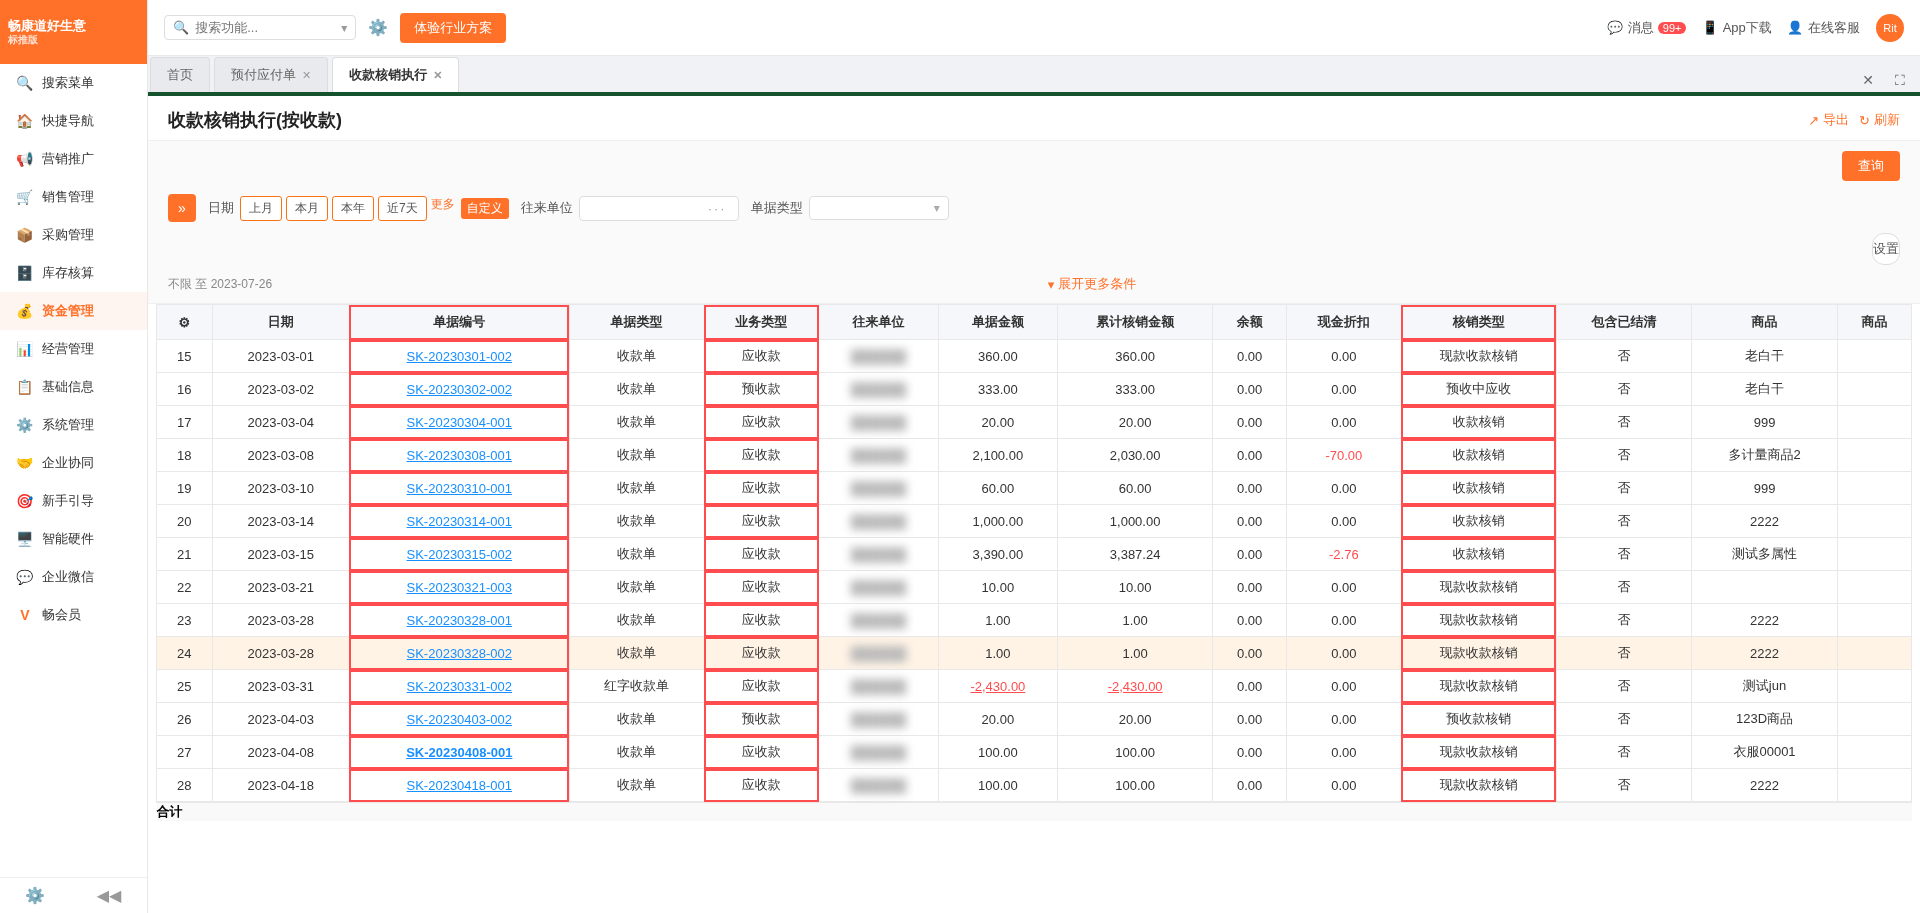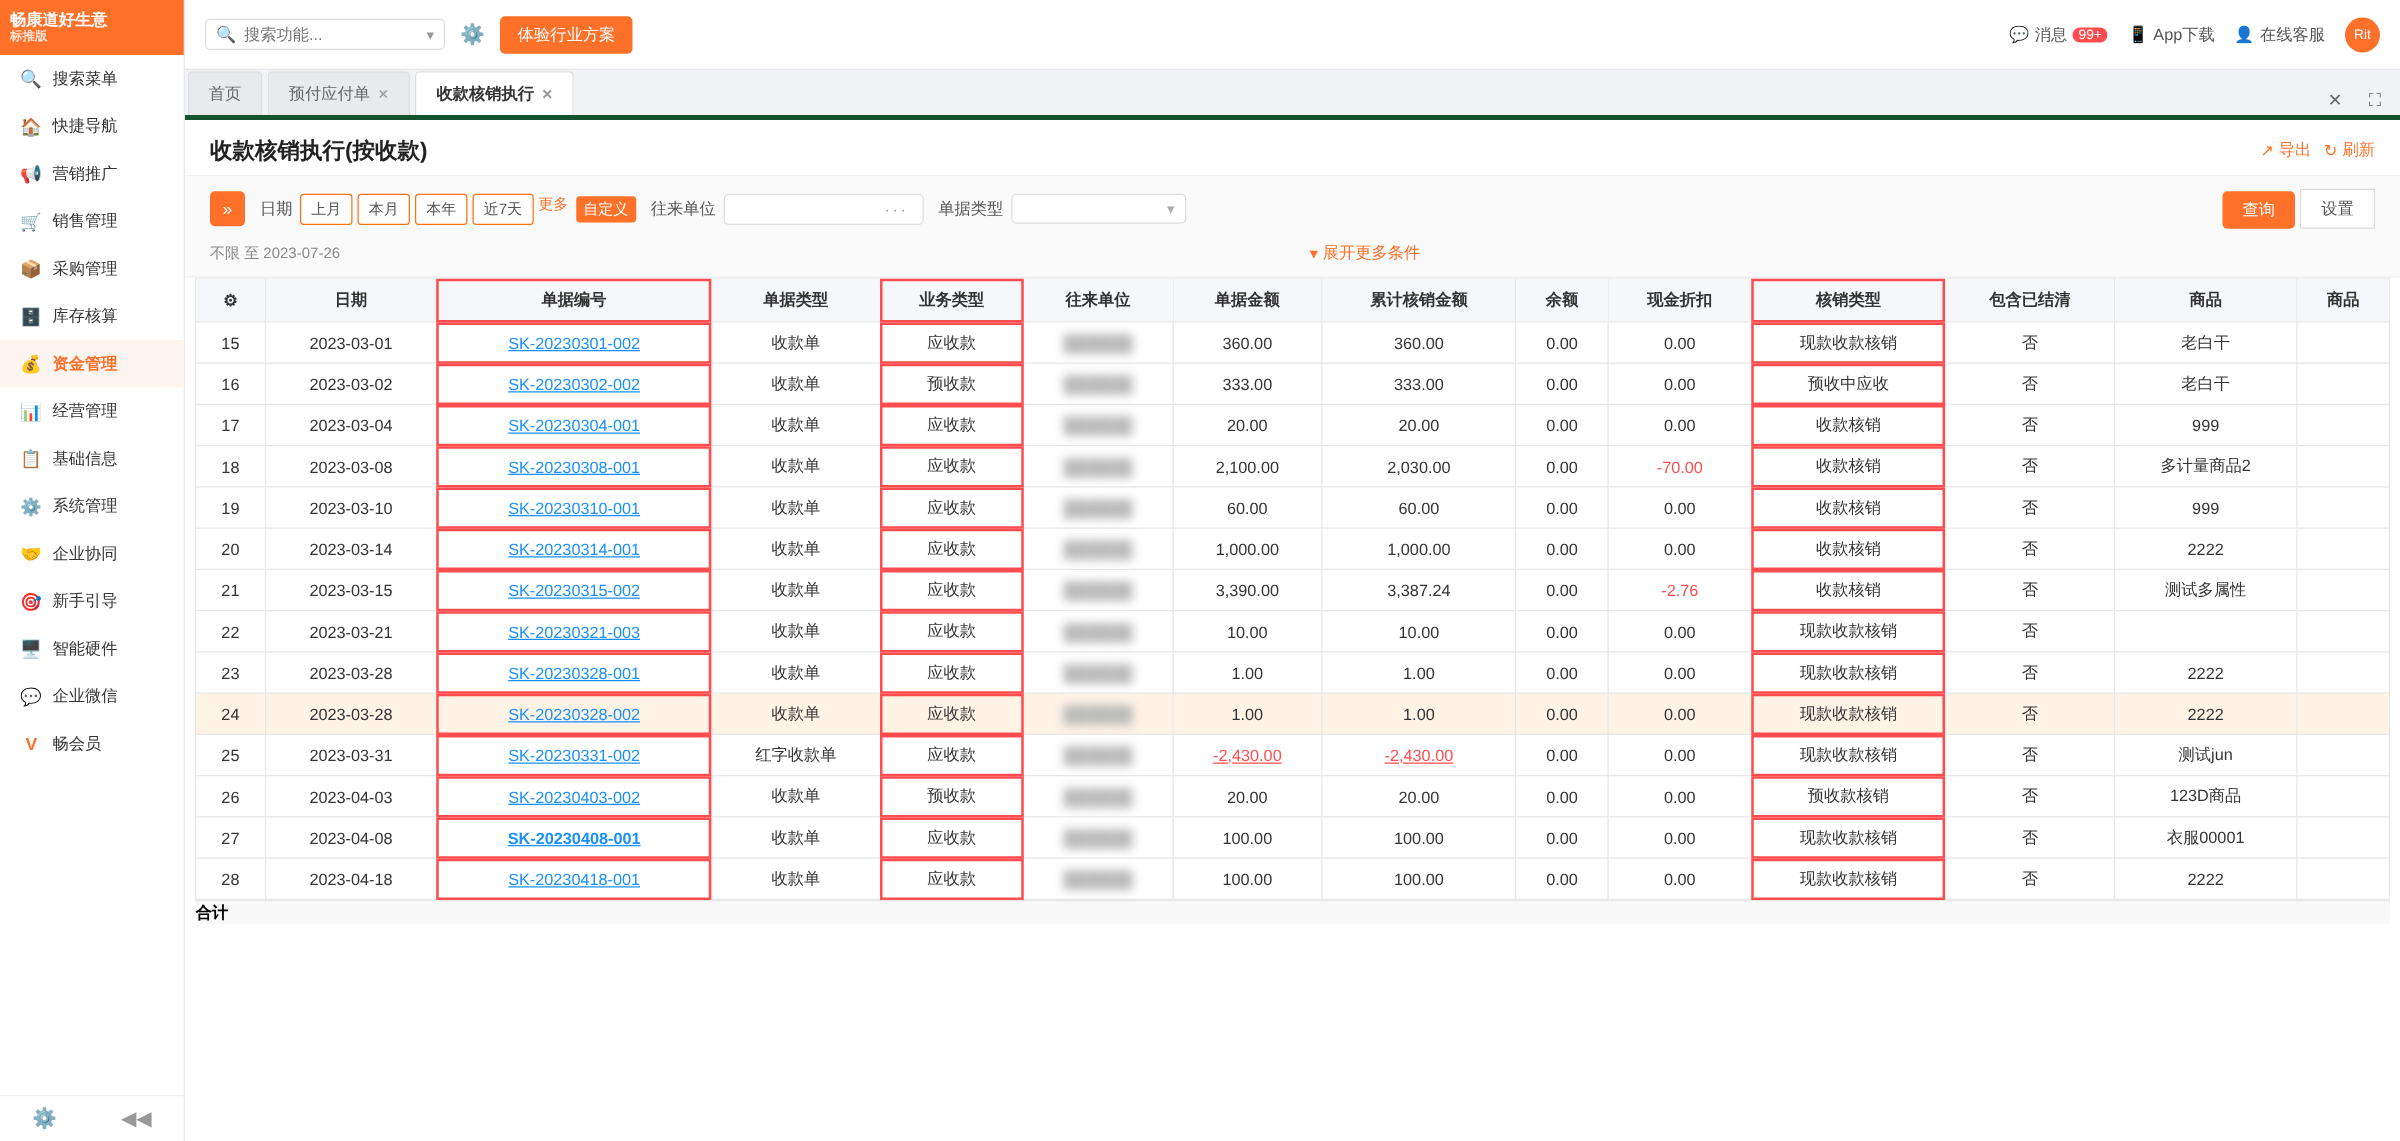--- a/index.html
+++ b/index.html
@@ -1,20 +1,20 @@
 <!DOCTYPE html>
 <html><head>
   <meta charset="utf-8">
   <style>
     * { box-sizing: border-box; margin: 0; padding: 0; }
     body { font-family: 'Microsoft YaHei', Arial, sans-serif; font-size: 13px; background: #f5f5f5; display: flex; height: 913px; overflow: hidden; }
 
     
     .sidebar { width: 148px; background: #fff; border-right: 1px solid #e8e8e8; display: flex; flex-direction: column; flex-shrink: 0; }
-    .sidebar-logo { background: #ff7029; padding: 10px 8px; display: flex; align-items: center; gap: 6px; color: #fff; font-size: 14px; font-weight: bold; height: 44px; }
+    .sidebar-logo { background: #ff7029; padding: 10px 8px; display: flex; align-items: center; gap: 6px; color: #fff; font-size: 14px; font-weight: bold; height: 64px; }
     .sidebar-item { display: flex; align-items: center; gap: 8px; padding: 10px 16px; cursor: pointer; color: #333; font-size: 13px; }
     .sidebar-item.active { background: #fff5f0; color: #ff7029; font-weight: bold; }
     .sidebar-icon { width: 18px; height: 18px; display: flex; align-items: center; justify-content: center; font-size: 14px; flex-shrink: 0; }
     .sidebar-bottom { margin-top: auto; border-top: 1px solid #eee; padding: 8px 0; display: flex; align-items: center; justify-content: space-around; }
     .sidebar-bottom-btn { cursor: pointer; color: #999; font-size: 16px; }
 
     
     .main { flex: 1; display: flex; flex-direction: column; overflow: hidden; }
 
     
@@ -58,21 +58,21 @@
     .filter-date-more { color: #ff7029; cursor: pointer; font-size: 12px; }
     .filter-custom-badge { background: #ff7029; color: #fff; padding: 2px 6px; border-radius: 3px; font-size: 12px; cursor: pointer; }
     .filter-date-range { color: #888; font-size: 12px; }
     .filter-input-wrap { display: flex; align-items: center; border: 1px solid #ddd; border-radius: 4px; padding: 4px 8px; background: #fff; min-width: 160px; }
     .filter-input { border: none; outline: none; font-size: 13px; color: #999; background: transparent; width: 120px; }
     .filter-dots { color: #999; letter-spacing: 2px; cursor: pointer; }
     .filter-select-wrap { display: flex; align-items: center; border: 1px solid #ddd; border-radius: 4px; padding: 4px 8px; background: #fff; min-width: 140px; }
     .filter-select-label { flex: 1; color: #999; font-size: 13px; }
     .filter-select-arrow { color: #aaa; font-size: 12px; }
     .filter-query-btn { background: #ff7029; color: #fff; border: none; border-radius: 4px; padding: 6px 16px; font-size: 13px; cursor: pointer; }
-    .filter-setting-btn { border: 1px solid #ddd; background: #fff; border-radius: 0; padding: 6px 16px; font-size: 13px; cursor: pointer; color: #555; }
+    .filter-setting-btn { border: 1px solid #ddd; background: #fff; border-radius: 12px; padding: 6px 0; font-size: 13px; cursor: pointer; color: #555; margin-top: 48px; }
     .filter-row2 { margin-top: 10px; }
     .expand-more-btn { display: flex; align-items: center; gap: 4px; color: #ff7029; cursor: pointer; font-size: 13px; }
 
     
     .table-wrapper { flex: 1; overflow: auto; padding: 0 8px; }
     table { width: 100%; border-collapse: collapse; font-size: 13px; }
     thead th { background: #f5f7fa; border: 1px solid #e8e8e8; padding: 8px 10px; color: #333; font-weight: 600; white-space: nowrap; text-align: center; position: sticky; top: 0; z-index: 2; }
     tbody td { border: 1px solid #e8e8e8; padding: 7px 10px; color: #333; white-space: nowrap; text-align: center; }
     tbody tr.highlighted { background: #fff3e6; }
     .link-blue { color: #1890ff; text-decoration: underline; cursor: pointer; }
@@ -259,21 +259,21 @@
         </div>
 
         <div class="filter-group">
           <span class="filter-label">单据类型</span>
           <div class="filter-select-wrap">
             <span class="filter-select-label"></span>
             <span class="filter-select-arrow">▾</span>
           </div>
         </div>
 
-        <div style="margin-left:auto;display:flex;gap:4px;align-items:flex-end;">
+        <div style="margin-left:auto;display:flex;flex-direction:column;gap:4px;align-items:flex-end;">
           <button class="filter-query-btn">查询</button>
           <button class="filter-setting-btn">设置</button>
         </div>
       </div>
       <div class="filter-row filter-row2">
         <span class="filter-date-range">不限 至 2023-07-26</span>
         <div style="margin: 0 auto; display:flex; align-items:center; justify-content:center;">
           <div class="expand-more-btn">
             <span>▾</span>
             <span>展开更多条件</span>

